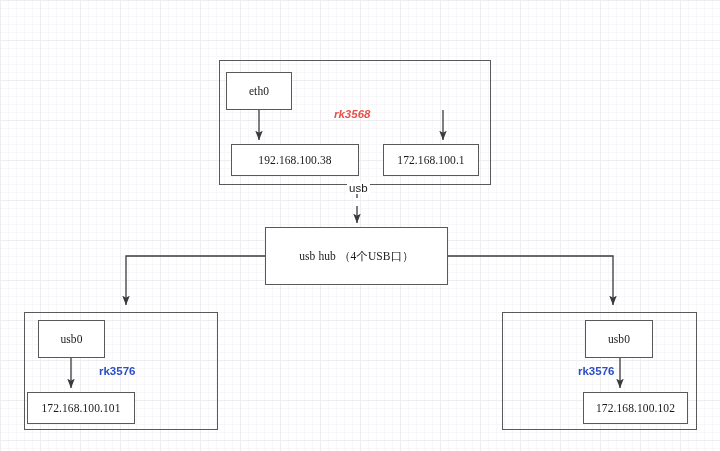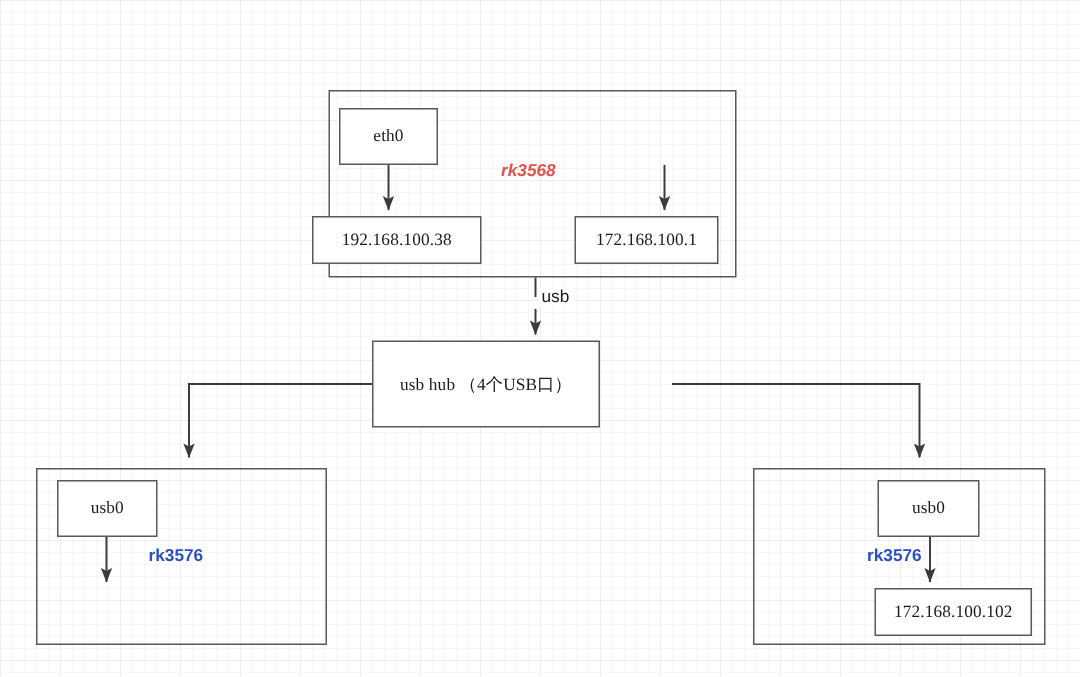--- a/index.html
+++ b/index.html
@@ -68,40 +68,40 @@
   .edge-label {
     position: absolute;
     font-size: 11.5px;
     color: #1a1a1a;
     background: #ffffff;
     padding: 0 2px;
     white-space: nowrap;
   }
   
   #box-eth0        { left: 226px; top: 72px;  width: 66px;  height: 38px; }
-  #box-ip-38       { left: 208px; top: 144px; width: 113px; height: 32px; }
+  #box-ip-38       { left: 231px; top: 144px; width: 128px; height: 32px; }
   #box-rk3568-eth0 { left: 405px; top: 72px;  width: 76px;  height: 38px; }
   #box-ip-1        { left: 383px; top: 144px; width: 96px; height: 32px; }
   #container-rk3568 { left: 219px; top: 60px; width: 272px; height: 125px; }
   
-  #box-hub { left: 248px; top: 227px; width: 152px; height: 58px; font-size: 11.5px; }
+  #box-hub { left: 265px; top: 227px; width: 183px; height: 58px; font-size: 11.5px; }
   
   #container-rk3576-left { left: 24px; top: 312px; width: 194px; height: 118px; }
   #box-usb0-left   { left: 38px;  top: 320px; width: 67px;  height: 38px; }
   #box-ip-101      { left: 27px;  top: 392px; width: 108px; height: 32px; }
   
   #container-rk3576-right { left: 502px; top: 312px; width: 195px; height: 118px; }
   #box-usb0-right  { left: 585px; top: 320px; width: 68px;  height: 38px; }
   #box-ip-102      { left: 583px; top: 392px; width: 105px; height: 32px; }
   
   #label-top   { left: 334px; top: 108px; }
   #label-left  { left: 99px;  top: 365px; }
   #label-right { left: 578px; top: 365px; }
   
-  #label-usb { left: 347px; top: 192px; margin-left: 12px; }
+  #label-usb { left: 347px; top: 182px; }
 </style>
 </head>
 <body>
 
 <div id="canvas">
 
   <svg class="svg-layer" viewBox="0 0 720 451" width="720" height="451">
     <defs>
       <marker id="arrow" markerWidth="9" markerHeight="9" refX="7.2" refY="3.2" orient="auto" markerUnits="strokeWidth">
         <path d="M0,0.3 L7.4,3.2 L0,6.1 L1.6,3.2 z" fill="#3a3a3a"></path>
@@ -136,20 +136,21 @@
   <div class="group-label label-rk3568" id="label-top">rk3568</div>
 
   <div class="edge-label" id="label-usb">usb</div>
 
   <div class="node" id="box-hub">usb hub （4个USB口）</div>
 
   <div class="container-box" id="container-rk3576-left"></div>
 
   <div class="node" id="box-usb0-left">usb0</div>
 
+  <div class="node" id="box-ip-101">172.168.100.101</div>
 
   <div class="group-label label-rk3576" id="label-left">rk3576</div>
 
   <div class="container-box" id="container-rk3576-right"></div>
 
   <div class="node" id="box-usb0-right">usb0</div>
 
   <div class="node" id="box-ip-102">172.168.100.102</div>
 
   <div class="group-label label-rk3576" id="label-right">rk3576</div>

